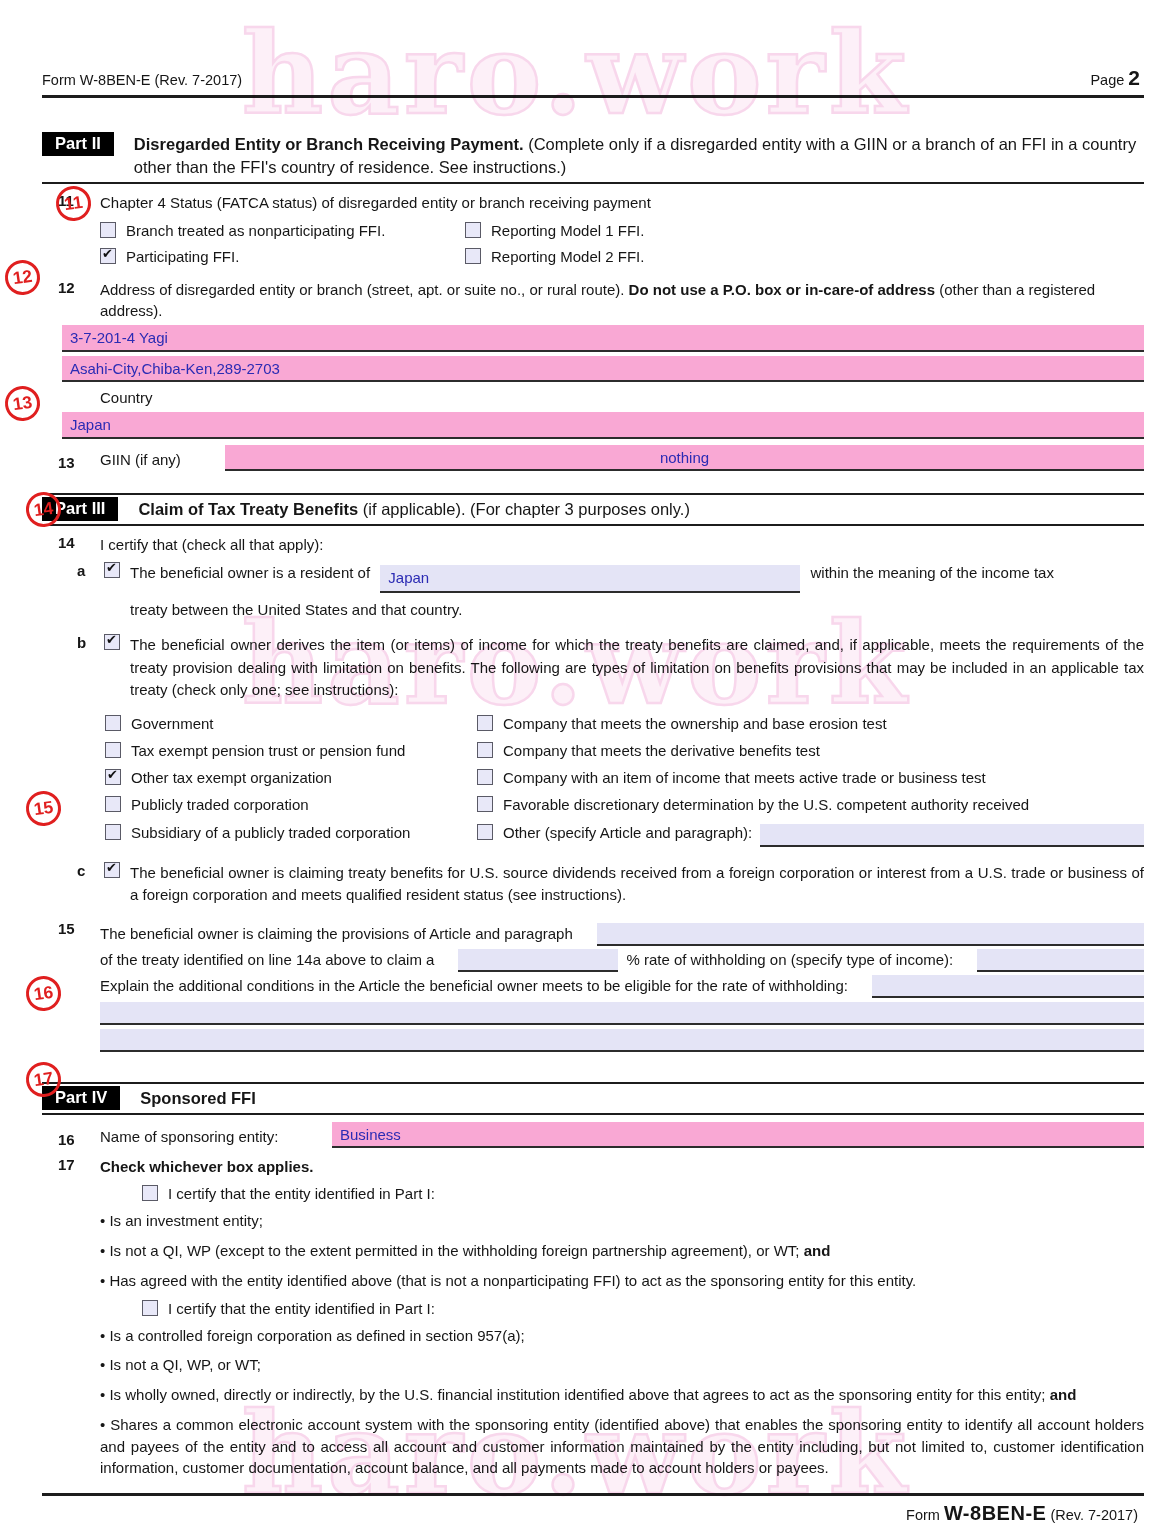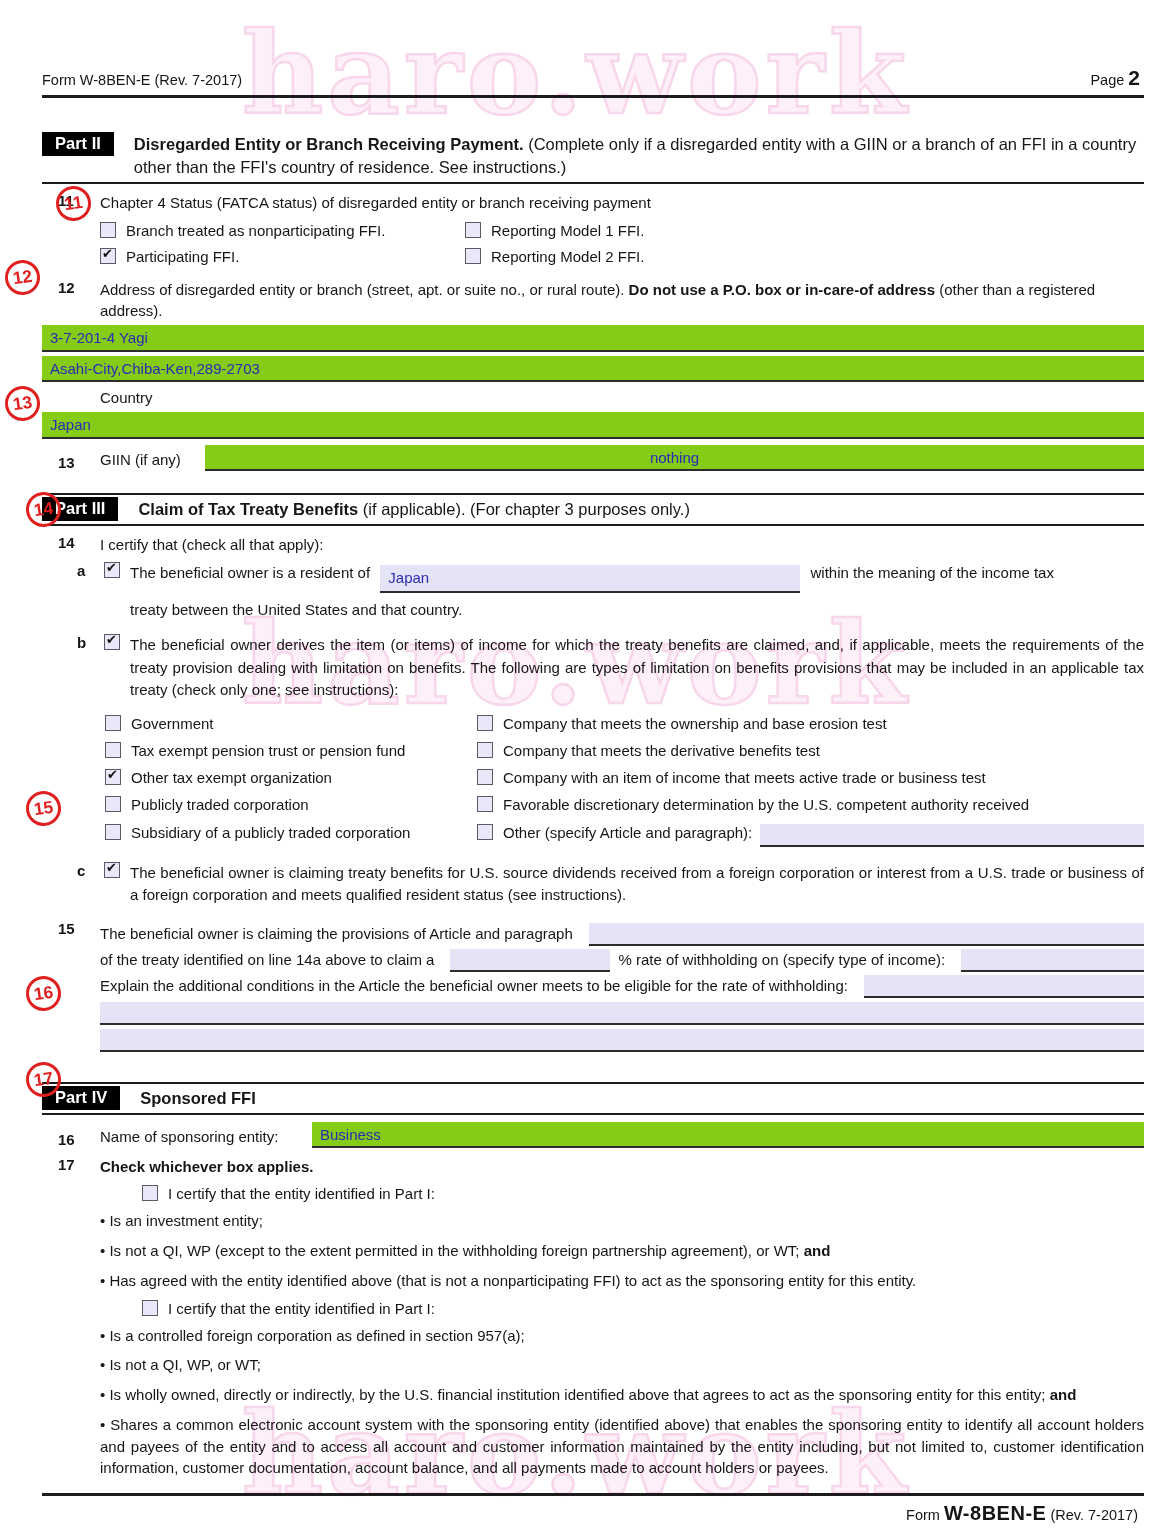--- a/index.html
+++ b/index.html
@@ -50,39 +50,39 @@
   .cb.checked::after {
     content:"\2714"; position:absolute; left:1px; top:-3px; font-size:13px; color:#111;
   }
   .cbrow { display:flex; align-items:flex-start; margin-bottom:8px; line-height:1.25; }
   .opt-cols { display:flex; margin-top:13px; margin-left:63px; }
   .opt-left { width:372px; flex-shrink:0; }
   .opt-right { flex:1; }
   .opt-cols .cbrow { margin-bottom:8.5px; }
   
   .field {
-    background:#84cc16; border-bottom:2px solid #2c2c2c; color:#2b2bb4;
-    padding:3px 8px 2px 8px; min-height:26px; line-height:1.3;
+    background:#f9a8d4; border-bottom:2px solid #2c2c2c; color:#2b2bb4;
+    padding:3px 8px 2px 8px; min-height:26px; line-height:1.3;margin-left:20px;
   }
   .field.center { text-align:center; }
   .field-inline {
     display:inline-block; background:#e4e4f6; border-bottom:2px solid #2c2c2c;
     color:#2b2bb4; padding:2px 8px 1px 8px; min-height:23px; vertical-align:-5px;
   }
   .lbl-ind { margin-left:58px; margin-top:5px; line-height:1.4; }
   .addr { margin-top:4px; }
   .just { text-align:justify; }
   
   .l13 { display:flex; align-items:flex-end; margin-top:6px; }
   .l13 .num { padding-top:2px; }
   .l13-lbl { width:105px; flex-shrink:0; padding-bottom:3px; }
   .l13 .field { flex:1; }
   
   .l15row { display:flex; align-items:flex-end; margin-top:3px; line-height:1.5; }
-  .l15row .txt { white-space:nowrap; padding-right:16px; }
+  .l15row .txt { white-space:nowrap; padding-right:24px; }
   .l15row .fld { flex:1; background:#e4e4f6; border-bottom:2px solid #2c2c2c; min-height:23px; }
   .l15row .fld.small { flex:0 0 160px; margin-right:8px; }
   .emptyline { background:#e4e4f6; border-bottom:2px solid #2c2c2c; height:23px; margin-top:4px; margin-left:58px; }
   
   .l16 { display:flex; align-items:flex-end; margin-top:7px; }
   .l16-lbl { width:212px; flex-shrink:0; padding-bottom:3px; }
   .l16 .field { flex:1; }
   .bullet { margin-left:58px; margin-top:8px; line-height:1.45; }
   .cert { display:flex; margin-left:92px; margin-top:8px; align-items:flex-start;padding-left:8px; }
   .b-bold { font-weight:bold; }

